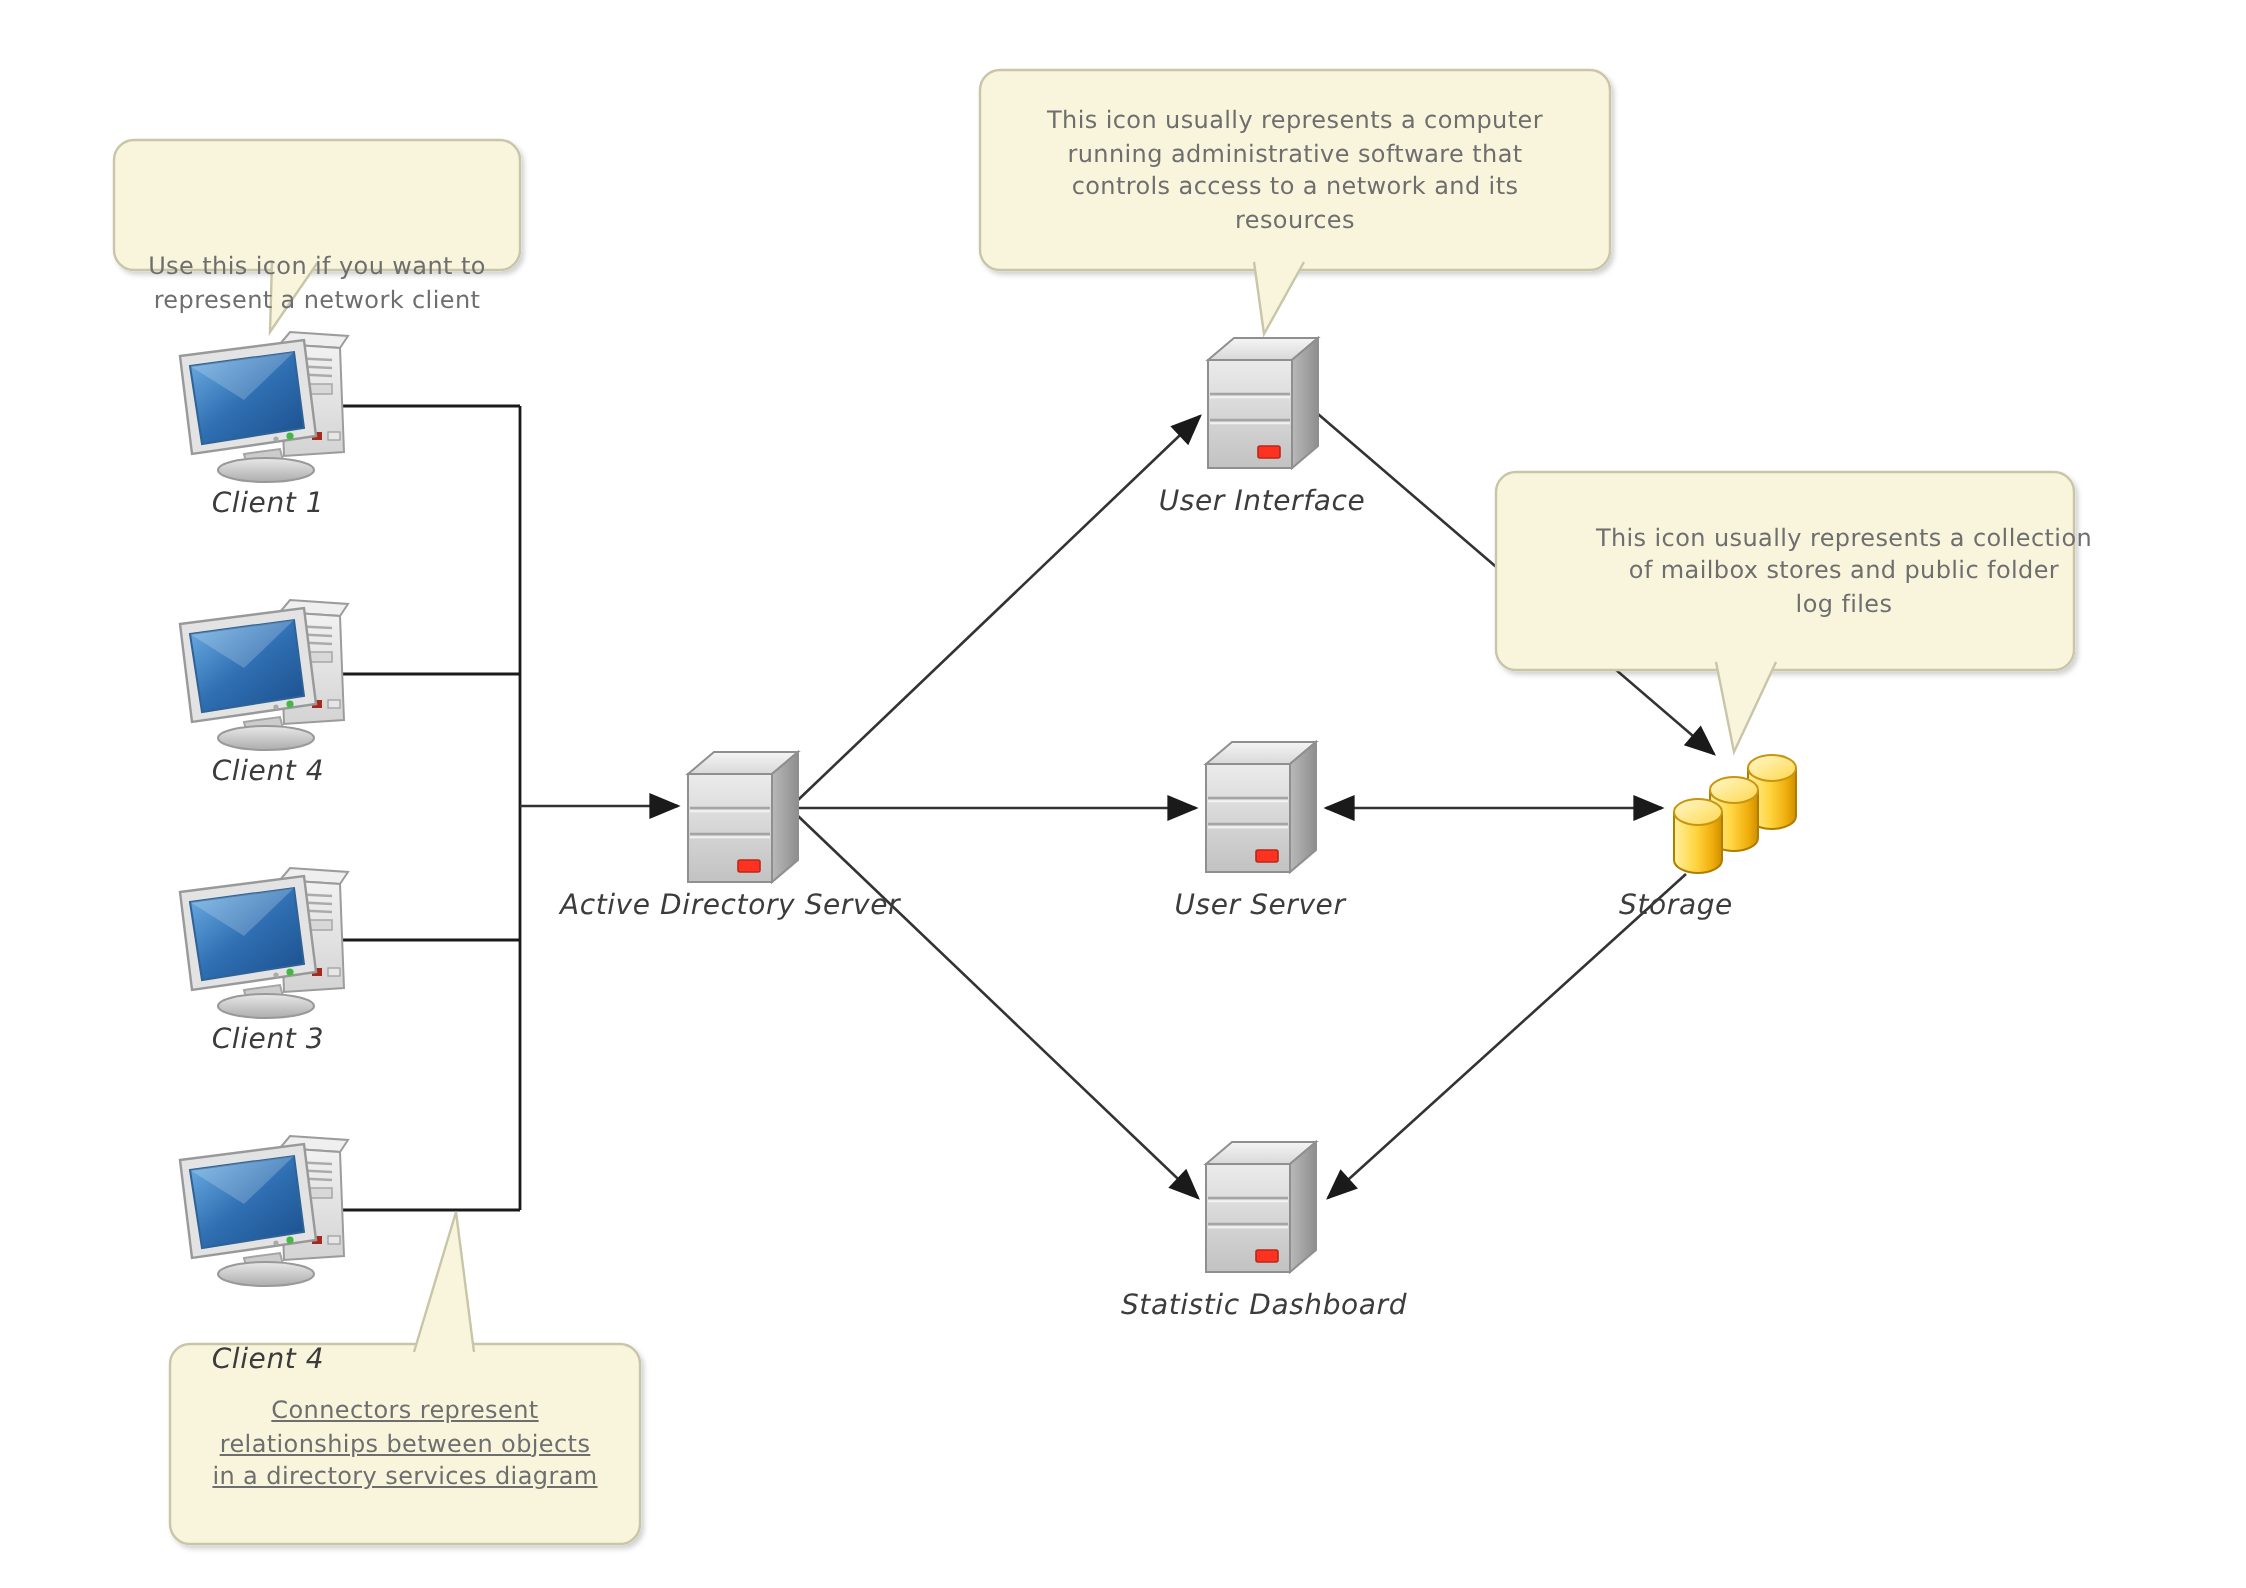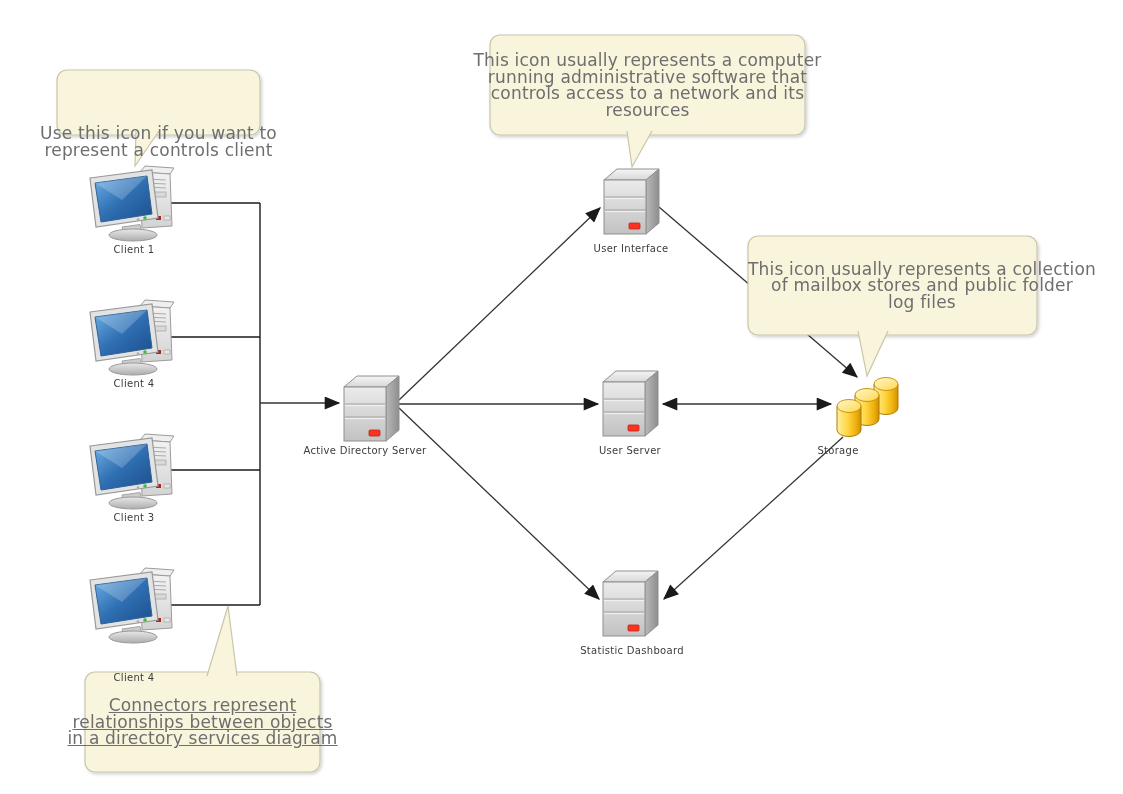--- a/index.html
+++ b/index.html
@@ -3,25 +3,25 @@
 <meta charset="utf-8">
 <style>
   html,body{margin:0;padding:0;background:#ffffff;}
   .stage{
     position:relative;width:1123px;height:794px;background:#ffffff;overflow:hidden;
     font-family:"DejaVu Sans","Liberation Sans",sans-serif;
   }
   .stage svg{position:absolute;left:0;top:0;}
   .lbl{
     position:absolute;transform:translateX(-50%);white-space:nowrap;
-    font-size:10px;letter-spacing:0.3px;color:#3C3C3C;
+    font-size:14px;letter-spacing:0.3px;color:#3C3C3C;font-style:italic;
   }
   .callout-text{
     position:absolute;display:flex;flex-direction:column;justify-content:center;align-items:center;
-    font-size:17px;line-height:16.5px;letter-spacing:0.2px;color:#6E6E6E;text-align:center;
+    font-size:12px;line-height:16.5px;letter-spacing:0.2px;color:#6E6E6E;text-align:center;
   }
   .callout-text div{white-space:nowrap;}
 </style>
 </head>
 <body>
 
 <div class="stage">
   <svg width="1123" height="794" viewBox="0 0 1123 794">
     <defs>
       <linearGradient id="gTop" x1="0" y1="0" x2="0" y2="1">
@@ -173,21 +173,21 @@
   <div class="lbl" style="left:134px;top:512px;">Client 3</div>
   <div class="lbl" style="left:134px;top:646px;margin-top:26px;">Client 4</div>
   <div class="lbl" style="left:365px;top:445px;">Active Directory Server</div>
   <div class="lbl" style="left:631px;top:243px;">User Interface</div>
   <div class="lbl" style="left:630px;top:445px;">User Server</div>
   <div class="lbl" style="left:838px;top:445px;">Storage</div>
   <div class="lbl" style="left:632px;top:645px;">Statistic Dashboard</div>
 
   <div class="callout-text" style="left:57px;top:70px;width:203px;height:65px;margin-top:39px;">
     <div>Use this icon if you want to</div>
-    <div>represent a controls client</div>
+    <div>represent a network client</div>
   </div>
   <div class="callout-text" style="left:490px;top:35px;width:315px;height:100px;">
     <div>This icon usually represents a computer</div>
     <div>running administrative software that</div>
     <div>controls access to a network and its</div>
     <div>resources</div>
   </div>
   <div class="callout-text" style="left:748px;top:236px;width:348px;height:99px;">
     <div>This icon usually represents a collection</div>
     <div>of mailbox stores and public folder</div>

